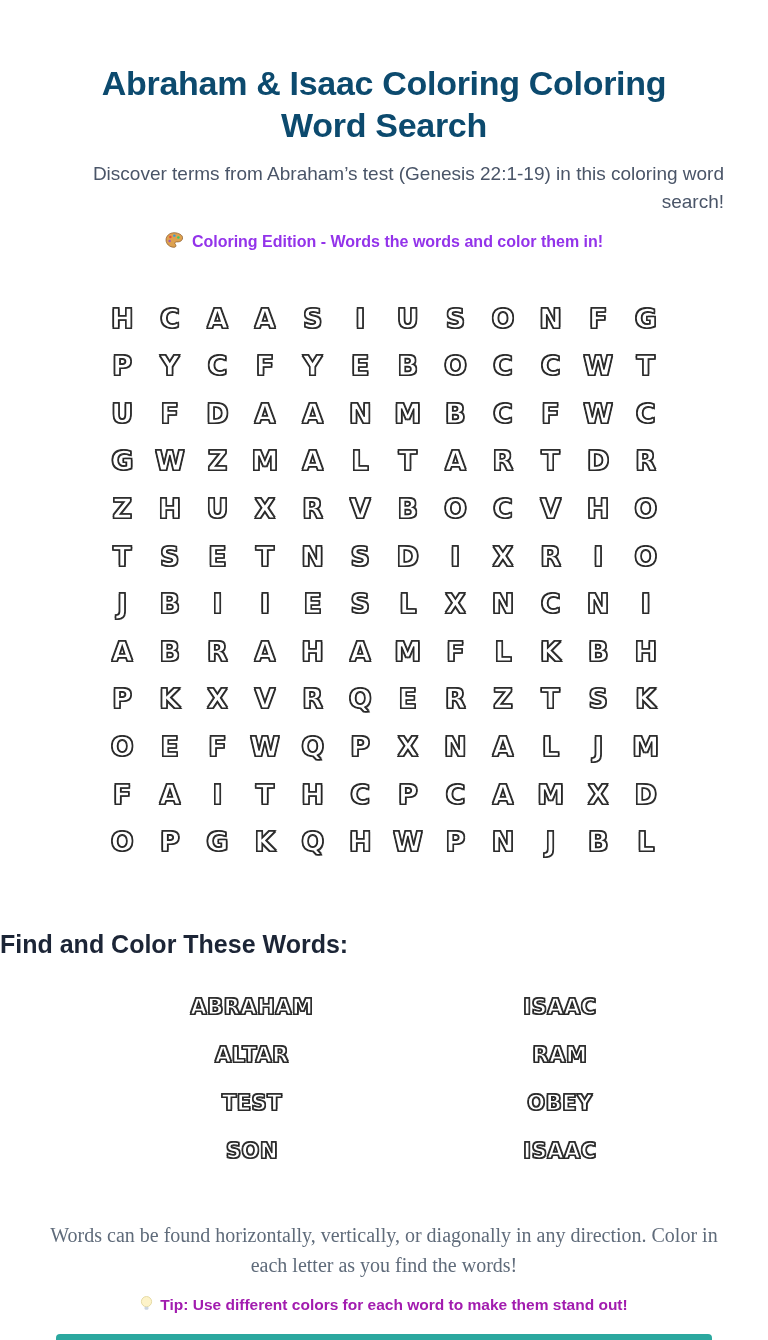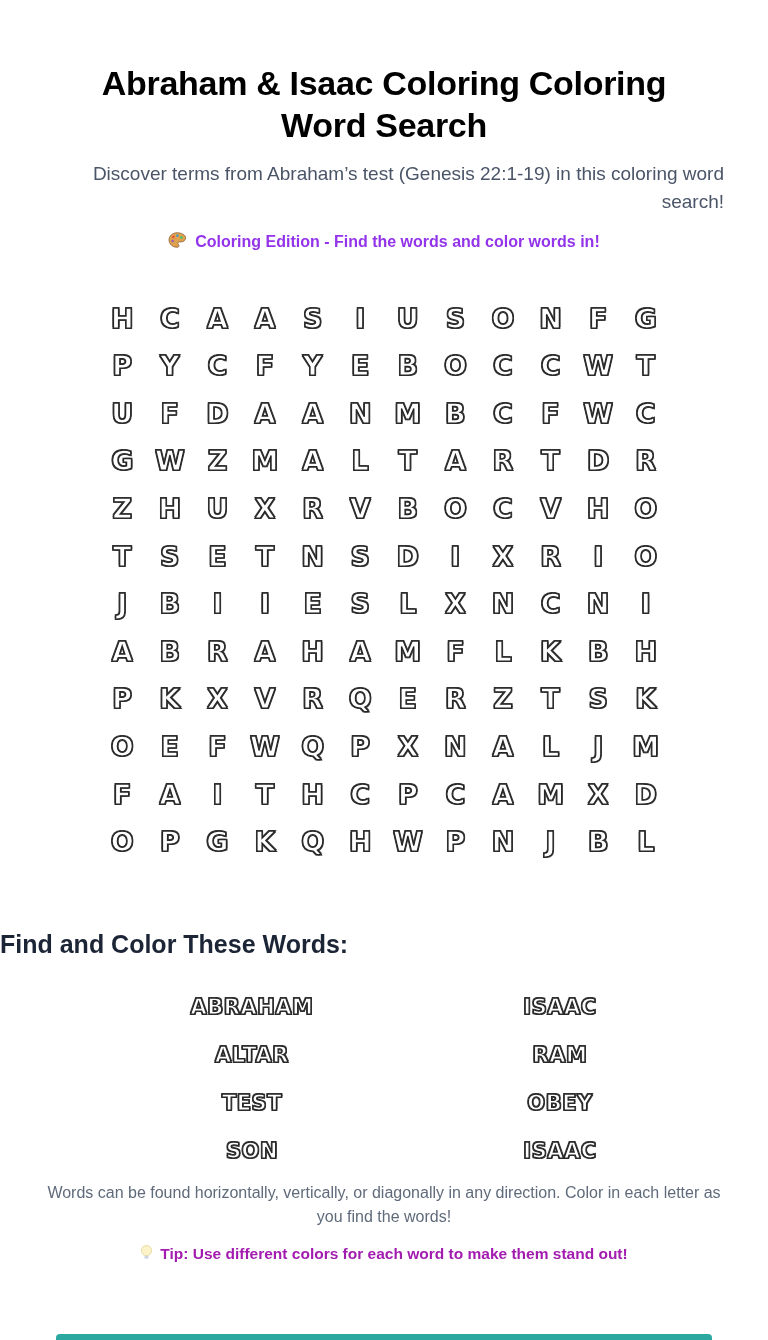--- a/index.html
+++ b/index.html
@@ -78,26 +78,27 @@
     margin: 36px auto 0;
     row-gap: 24px;
     justify-items: center;
     transform: translateX(22px);
   }
   .word-item {
     font-size: 21px;
     letter-spacing: 0.5px;
   }
   .footer-note {
-    font-size: 16px;
+    font-size: 20px;
     color: #5f6b7a;
     text-align: center;
     line-height: 1.5;
     max-width: 694px;
-    margin: 18px auto 0;
+    margin: 57px auto 0;
+    font-family: Liberation Serif, serif;
   }
   .tip-line {
     display: flex;
     align-items: center;
     justify-content: center;
     gap: 7px;
     margin-top: 15px;
     font-size: 15.5px;
     font-weight: 700;
   }
@@ -110,35 +111,35 @@
     border-radius: 4px 4px 0 0;
     background: #2ba89f;
   }
   .icon-svg { display: inline-block; vertical-align: middle; }
 </style>
 </head>
 <body>
 
 <div class="page">
 
-  <h1 class="page-title" style="color: #000000;">Abraham &amp; Isaac Coloring Coloring Word Search</h1>
+  <h1 class="page-title" style="color: #0c4a6e;">Abraham &amp; Isaac Coloring Coloring Word Search</h1>
 
   <p class="subtitle" style="color: rgb(74, 85, 104);">Discover terms from Abraham’s test (Genesis 22:1-19) in this coloring word search!</p>
 
   <div class="edition-line">
     <span class="icon-svg">
       <svg width="18" height="16" viewBox="0 0 24 22">
         <path d="M12 1C5.9 1 1 5.4 1 10.9 1 16.4 5.9 21 12 21c1.8 0 2.7-1 2.7-2.2 0-.8-.4-1.3-.8-1.8-.4-.4-.7-.9-.7-1.5 0-1.1 1-1.9 2.3-1.9h2.3c3.3 0 6.1-2.5 6.1-5.6C23.9 4.2 18.4 1 12 1z" fill="#dda14f" stroke="#8a5a2b" stroke-width="1"></path>
         <circle cx="7" cy="7" r="1.7" fill="#e74c3c"></circle>
         <circle cx="12.5" cy="5" r="1.7" fill="#3498db"></circle>
         <circle cx="18" cy="7.5" r="1.7" fill="#2ecc71"></circle>
         <circle cx="6" cy="12.5" r="1.7" fill="#9b59b6"></circle>
       </svg>
     </span>
-    <span class="accent" style="color: rgb(147, 51, 234);">Coloring Edition - Find the words and color words in!</span>
+    <span class="accent" style="color: rgb(147, 51, 234);">Coloring Edition - Words the words and color them in!</span>
   </div>
 
   <div class="letter-grid">
       <span class="cell outline-letter">H</span>
       <span class="cell outline-letter">C</span>
       <span class="cell outline-letter">A</span>
       <span class="cell outline-letter">A</span>
       <span class="cell outline-letter">S</span>
       <span class="cell outline-letter">I</span>
       <span class="cell outline-letter">U</span>

